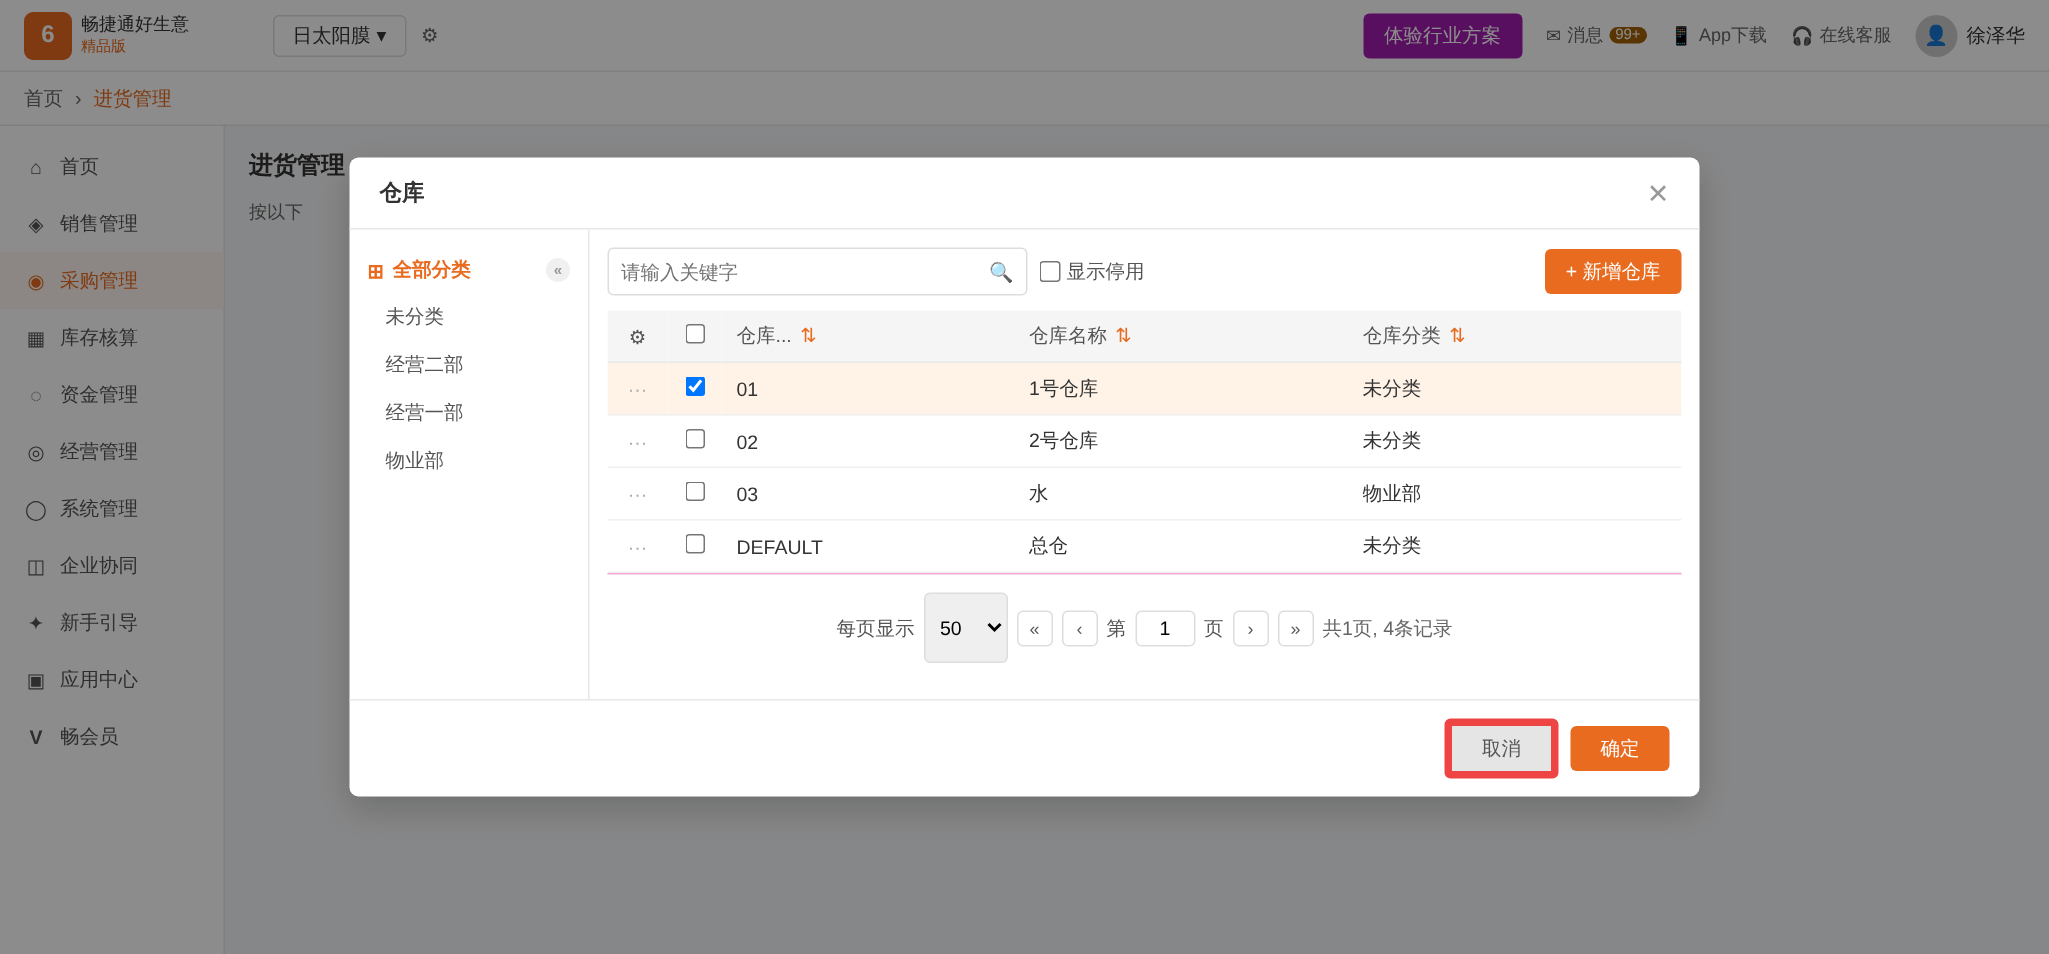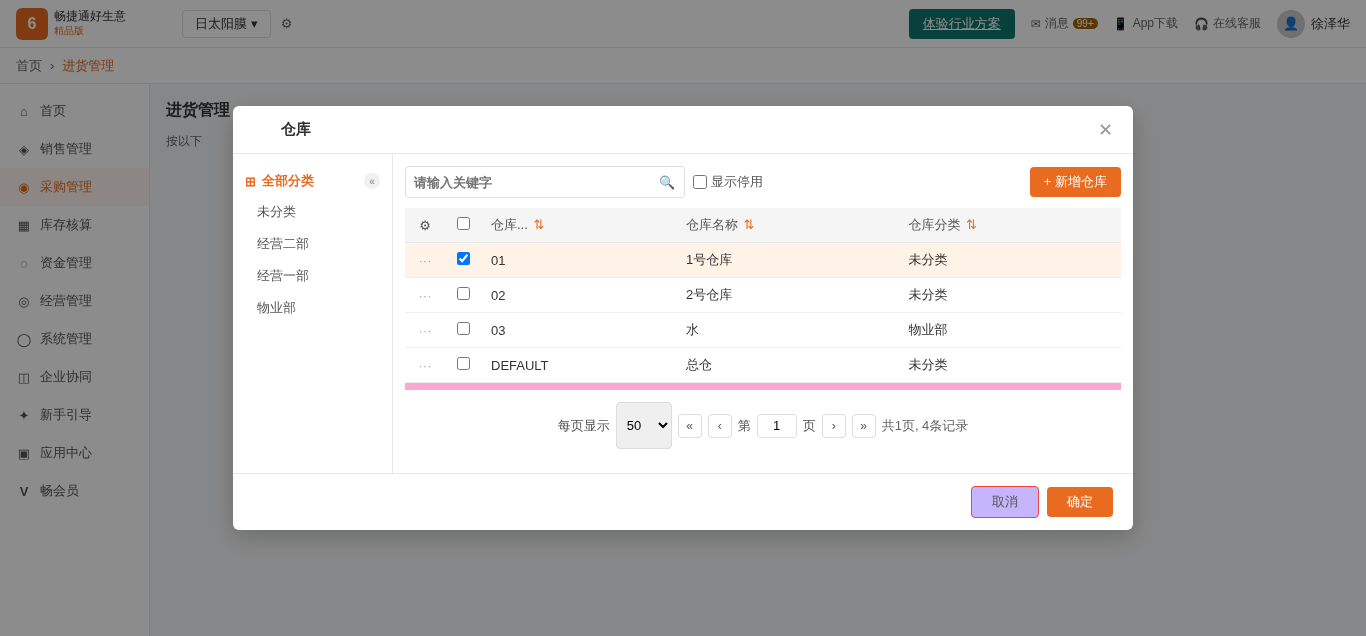--- a/index.html
+++ b/index.html
@@ -34,22 +34,22 @@
     .store-selector {
       display: flex; align-items: center; gap: 4px;
       padding: 4px 12px; border: 1px solid #ddd; border-radius: 4px;
       margin-left: 16px; cursor: pointer; color: #333;
     }
     .nav-actions {
       margin-left: auto;
       display: flex; align-items: center; gap: 16px;
     }
     .btn-experience {
-      background: #0f766e; color: #fff; border: none;
-      padding: 6px 14px; border-radius: 4px; cursor: pointer; font-size: 13px; text-decoration: underline;
+      background: #a21caf; color: #fff; border: none;
+      padding: 6px 14px; border-radius: 4px; cursor: pointer; font-size: 13px;
     }
     .nav-icon-group { display: flex; align-items: center; gap: 16px; color: #666; font-size: 12px; }
     .nav-icon-item { display: flex; align-items: center; gap: 4px; cursor: pointer; }
     .badge { background: #a16207; color: #fff; font-size: 10px; border-radius: 8px; padding: 0 4px; }
     .user-area { display: flex; align-items: center; gap: 6px; cursor: pointer; color: #333; }
     .avatar { width: 28px; height: 28px; border-radius: 50%; background: #ccc; display: flex; align-items: center; justify-content: center; }
     .gear-btn { width: 32px; height: 32px; display: flex; align-items: center; justify-content: center; cursor: pointer; color: #666; }
 
     
     .breadcrumb-bar {
@@ -111,21 +111,21 @@
       z-index: 200;
       box-shadow: 0 8px 24px rgba(0,0,0,0.2);
       display: flex;
       flex-direction: column;
     }
     .dialog-header {
       display: flex; align-items: center; justify-content: space-between;
       padding: 14px 20px;
       border-bottom: 1px solid #e8e8e8;
     }
-    .dialog-title { font-size: 15px; font-weight: bold; color: #333; margin-left: 28px; }
+    .dialog-title { font-size: 15px; font-weight: bold; color: #333; }
     .dialog-close { cursor: pointer; color: #999; font-size: 18px; line-height: 1; }
     .dialog-body { display: flex; flex: 1; overflow: hidden; }
 
     
     .category-panel {
       width: 160px;
       border-right: 1px solid #e8e8e8;
       padding: 12px 0;
       flex-shrink: 0;
     }
@@ -153,21 +153,21 @@
       overflow: hidden;
     }
     .table-toolbar {
       display: flex; align-items: center; gap: 8px; margin-bottom: 10px;
     }
     .search-box {
       display: flex; align-items: center;
       border: 1px solid #ddd; border-radius: 4px;
       padding: 0 8px; height: 32px; flex: 1; max-width: 280px;
     }
-    .search-box input { border: none; outline: none; flex: 1; font-size: 13px; color: #c2410c; font-weight: bold; }
+    .search-box input { border: none; outline: none; flex: 1; font-size: 13px; color: #c2410c; }
     .search-icon { color: #aaa; }
     .show-disabled { display: flex; align-items: center; gap: 4px; color: #555; font-size: 13px; }
     .checkbox-raw { width: 14px; height: 14px; cursor: pointer; }
     .btn-add-warehouse {
       margin-left: auto;
       background: #e86b1f; color: #fff; border: none;
       padding: 6px 14px; border-radius: 4px; cursor: pointer; font-size: 13px;
     }
 
     
@@ -184,21 +184,21 @@
     .data-table tr.selected td { background: #fff3e8; }
     .th-center { text-align: center !important; }
     .td-center { text-align: center; }
     .sort-icon { color: #e86b1f; margin-left: 2px; }
     .row-num { color: #666; }
     .more-btn { color: #aaa; cursor: pointer; }
 
     
     .pagination {
       display: flex; align-items: center; justify-content: center;
-      padding: 12px 0; gap: 6px; font-size: 13px; color: #555; border-top: 7px solid #f9a8d4;
+      padding: 12px 0; gap: 6px; font-size: 13px; color: #555; border-top: 1px solid #f9a8d4;
       margin-top: auto;
     }
     .page-label { color: #555; }
     .page-size-select {
       border: 1px solid #ddd; border-radius: 4px; padding: 14px 6px; font-size: 13px;
       cursor: pointer;
     }
     .page-btn {
       width: 24px; height: 24px; border: 1px solid #ddd; background: #fff;
       border-radius: 4px; cursor: pointer; display: flex; align-items: center; justify-content: center;
@@ -210,21 +210,21 @@
       text-align: center; font-size: 13px;
     }
     .page-info { color: #666; }
 
     
     .dialog-footer {
       display: flex; align-items: center; justify-content: flex-end;
       padding: 12px 20px; border-top: 1px solid #e8e8e8; gap: 8px;
     }
     .btn-cancel {
-      padding: 6px 20px; border: 1px solid #ef4444; background: #c4b5fd;
+      padding: 6px 20px; border: 5px solid #ef4444; background: #e5e5e5;
       border-radius: 4px; cursor: pointer; color: #555; font-size: 13px;
     }
     .btn-confirm {
       padding: 6px 20px; border: none; background: #e86b1f;
       border-radius: 4px; cursor: pointer; color: #fff; font-size: 13px;
     }
   </style>
 </head>
 <body>
 

